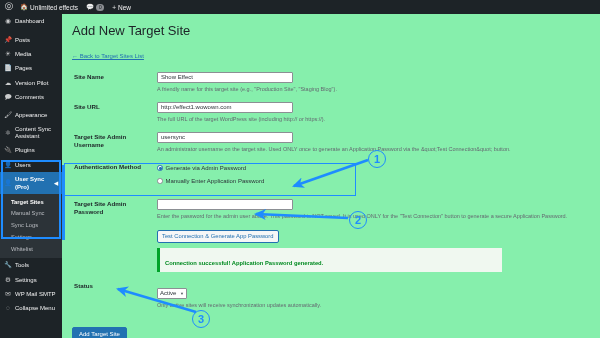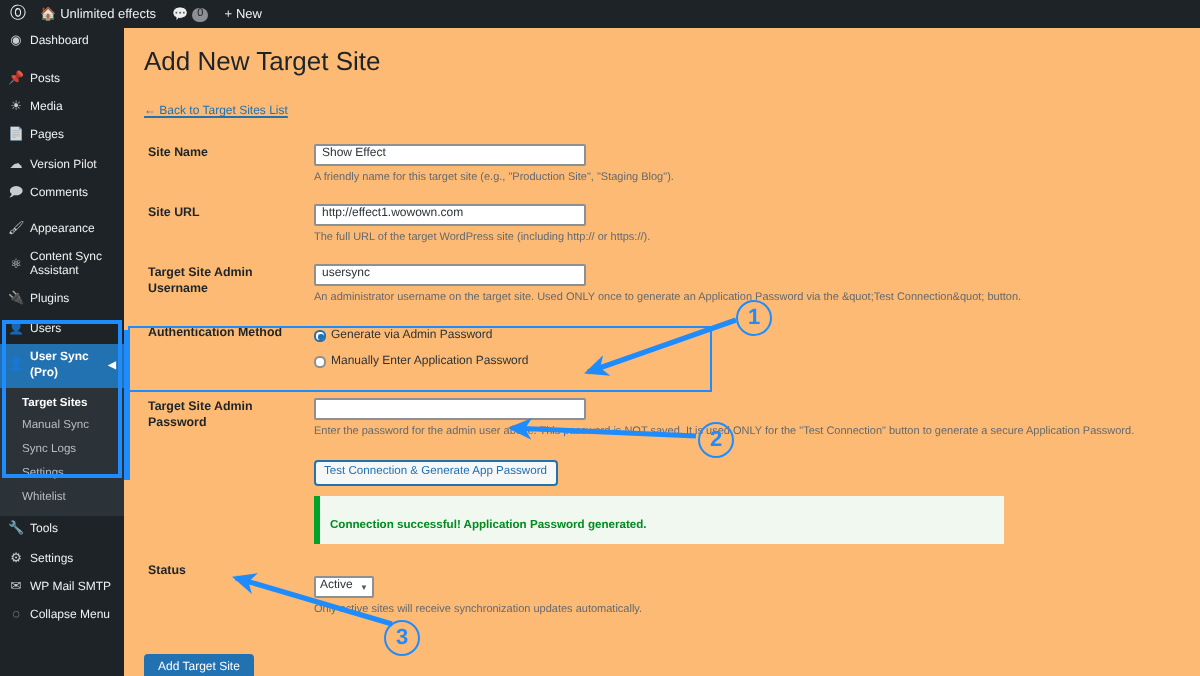--- a/index.html
+++ b/index.html
@@ -52,21 +52,21 @@
 
   
   #sync-highlight{
     position:absolute; left:1px; top:160px; width:60px; height:79px;
     border:2px solid #1e8cff; z-index:25; pointer-events:none;
   }
 
   
   #content{
     position:absolute; top:14px; left:62px; width:538px; height:324px;
-    background:#fdba74; padding:9px 0 0 10px; overflow:hidden;
+    background:#86efac; padding:9px 0 0 10px; overflow:hidden;
   }
   h1#page-title{
     font-size:13px; font-weight:400; color:#1d2327;
     margin:0 0 6px 0; line-height:15px;
   }
   #back-link{
     font-size:6px; color:#2271b1; text-decoration:underline;
     display:inline-block; margin-bottom:9px;
   }
 

